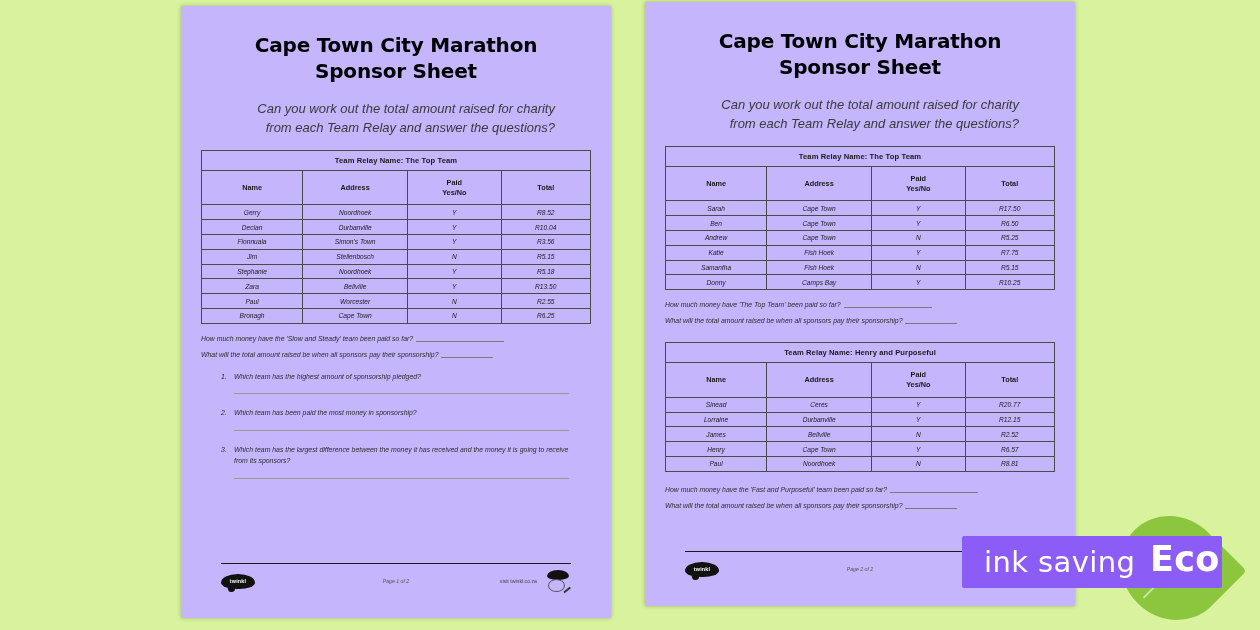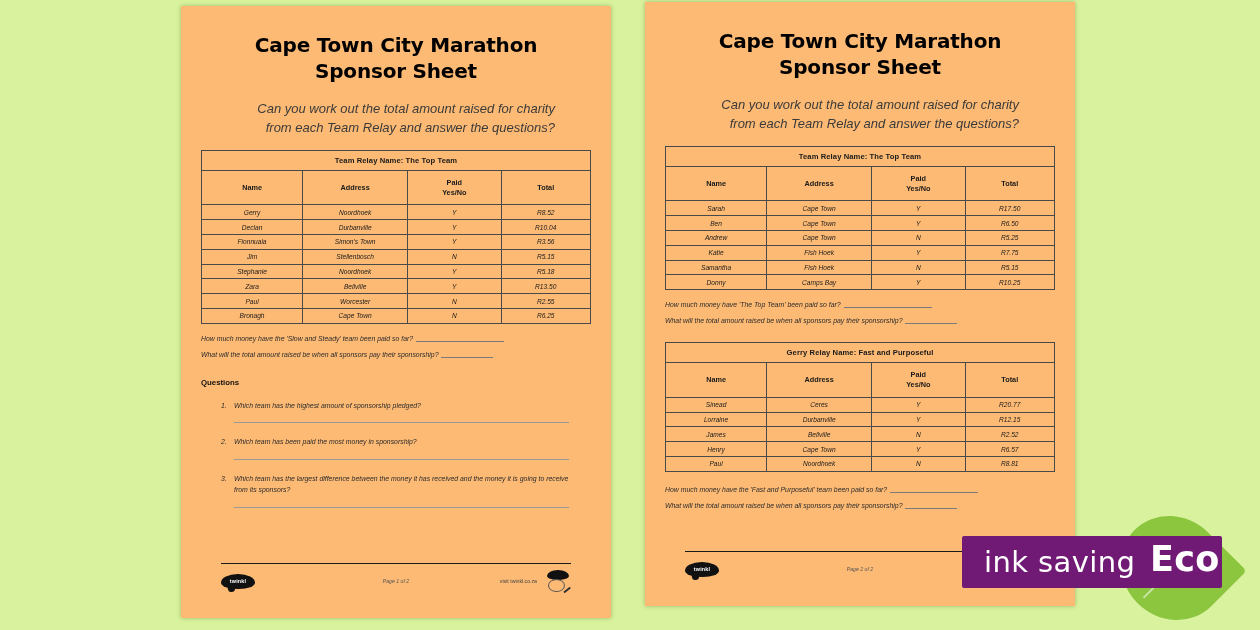--- a/index.html
+++ b/index.html
@@ -12,21 +12,21 @@
 
   body {
     background: #d8f29d;
     font-family: "Liberation Sans", sans-serif;
     position: relative;
   }
 
   
   .page {
     position: absolute;
-    background: #fdba74;
+    background: #c4b5fd;
     box-shadow: 0 0 4px rgba(90,110,50,0.45);
     overflow: hidden;
   }
 
   #page-1 { left: 181px; top: 6px;  width: 430px; height: 612px; }
   #page-2 { left: 645px; top: 2px;  width: 430px; height: 604px; }
 
   .page-inner {
     position: absolute;
     left: 20px; right: 20px; top: 0; bottom: 0;
@@ -223,21 +223,21 @@
     position: absolute;
     left: 962px;
     top: 528px;
     width: 298px;
     height: 62px;
   }
   .eco-bar {
     position: absolute;
     left: 0; top: 8px;
     width: 260px; height: 52px;
-    background: #701a75;
+    background: #8b5cf6;
     border-radius: 2px;
   }
   .eco-bar-text {
     position: absolute;
     left: 22px; top: 50%;
     transform: translateY(-50%);
     color: #ffffff;
     font-size: 29px;
     font-family: "DejaVu Sans", sans-serif;
     letter-spacing: 0.4px;
@@ -360,21 +360,20 @@
 
     <div class="prompt-block">
       <div class="prompt-line">
         <span>How much money have the 'Slow and Steady' team been paid so far?</span><span class="rule rule-long"></span>
       </div>
       <div class="prompt-line">
         <span>What will the total amount raised be when all sponsors pay their sponsorship?</span><span class="rule rule-short"></span>
       </div>
     </div>
 
-    <div class="questions-heading">Questions</div>
 
     <div class="q-item">
       <span class="q-num">1.</span>
       <span class="q-text">Which team has the highest amount of sponsorship pledged?</span>
     </div>
     <div class="answer-rule"></div>
 
     <div class="q-item">
       <span class="q-num">2.</span>
       <span class="q-text">Which team has been paid the most money in sponsorship?</span>
@@ -486,21 +485,21 @@
 
     <table class="sponsor" style="margin-top:18px;">
       <colgroup>
           <col class="c-name">
           <col class="c-addr">
           <col class="c-paid">
           <col class="c-total">
         </colgroup>
       <tbody>
         <tr>
-          <td class="team-title" colspan="4">Gerry Relay Name: Fast and Purposeful</td>
+          <td class="team-title" colspan="4">Team Relay Name: Henry and Purposeful</td>
         </tr>
         <tr>
           <td class="col-head">Name</td>
           <td class="col-head">Address</td>
           <td class="col-head">
             <div>Paid</div>
             <div>Yes/No</div>
           </td>
           <td class="col-head">Total</td>
         </tr>

